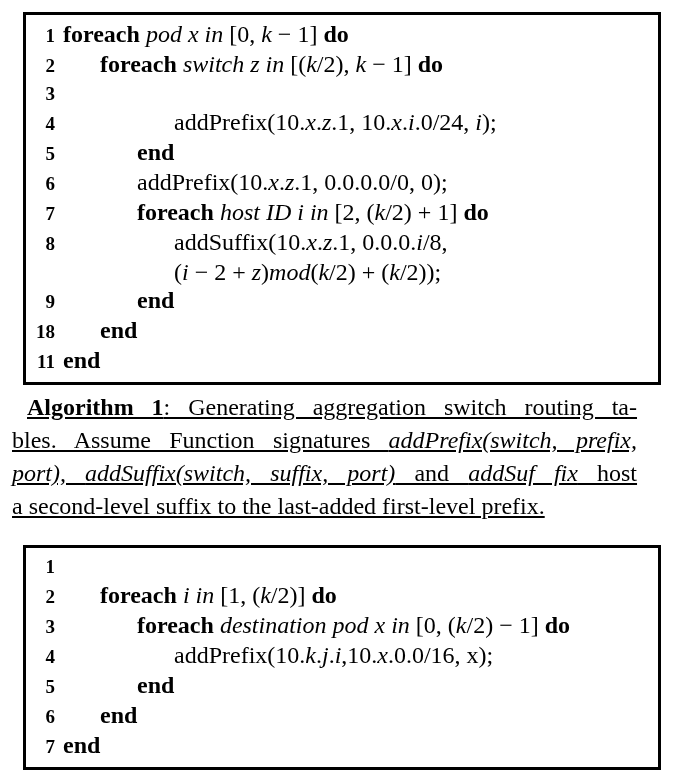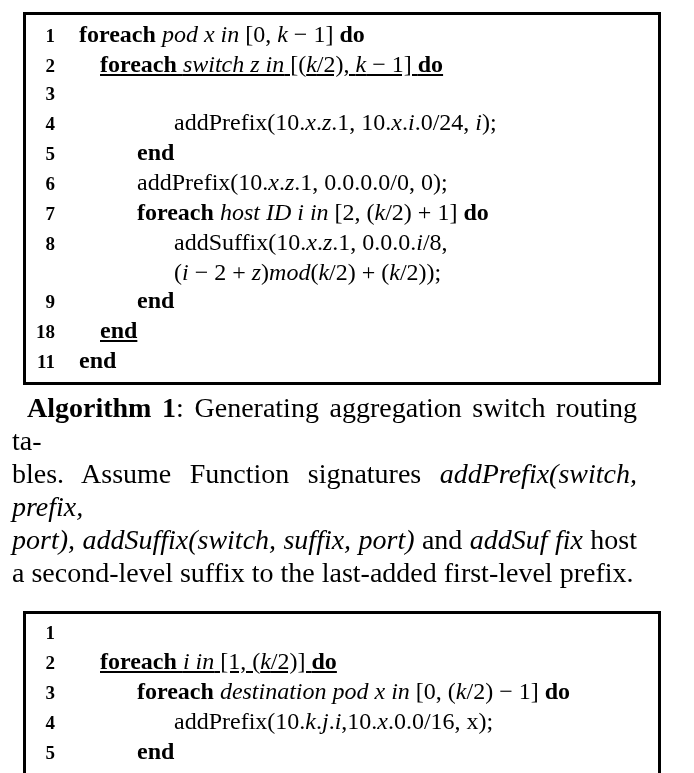--- a/index.html
+++ b/index.html
@@ -33,29 +33,30 @@
     font-size: 24px;
     white-space: pre;
   }
   .linenum {
     flex: 0 0 29px;
     text-align: right;
     font-weight: bold;
     font-size: 19px;
   }
   .code-content { white-space: pre; }
-  .ind1 { margin-left: 24px; }
-  .ind2 { margin-left: 45px; text-decoration: underline; }
+  .ind1 { margin-left: 8px; }
+  .ind2 { margin-left: 45px; }
   .ind3 { margin-left: 82px; }
   .ind4 { margin-left: 119px; }
   .caption {
     margin-left: 12px;
     width: 625px;
-    font-size: 28px;
+    font-size: 24px;
     line-height: 33px;
+    text-decoration: underline;
   }
   .caption1 { margin-top: 6px; }
   .caption-line { white-space: normal; }
   .caption-line.justify {
     text-align: justify;
     text-align-last: justify;
   }
   .caption-line.first { text-indent: 15px; }
   .seg-b { font-weight: bold; }
   .seg-i { font-style: italic; }

